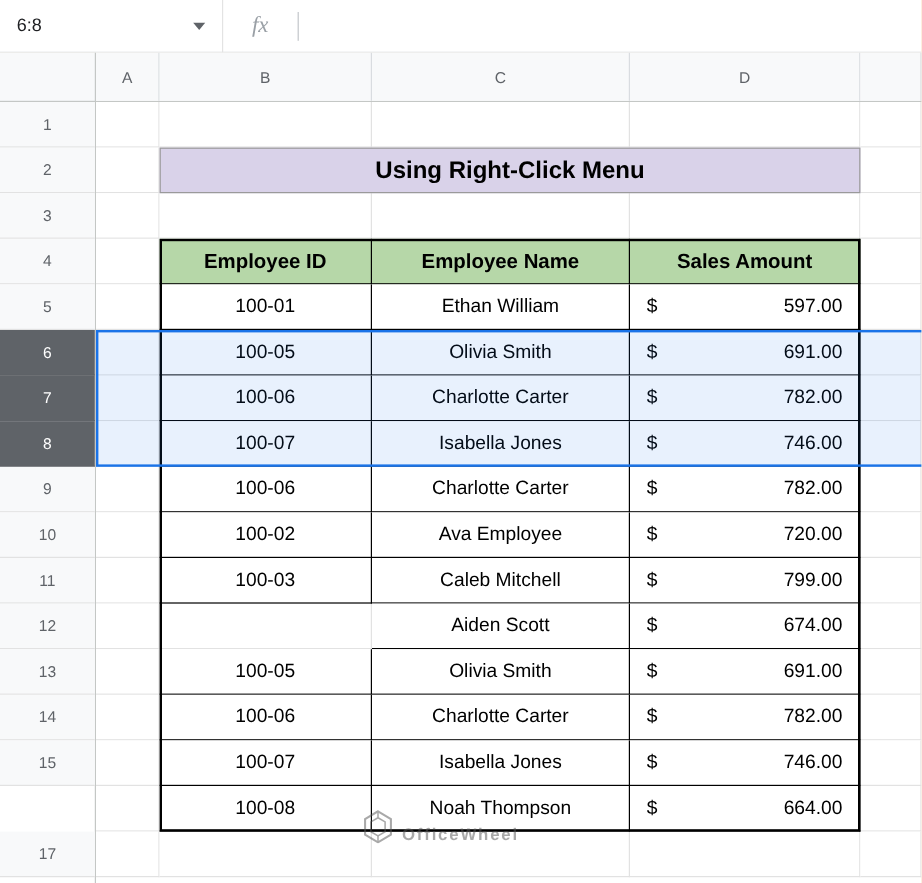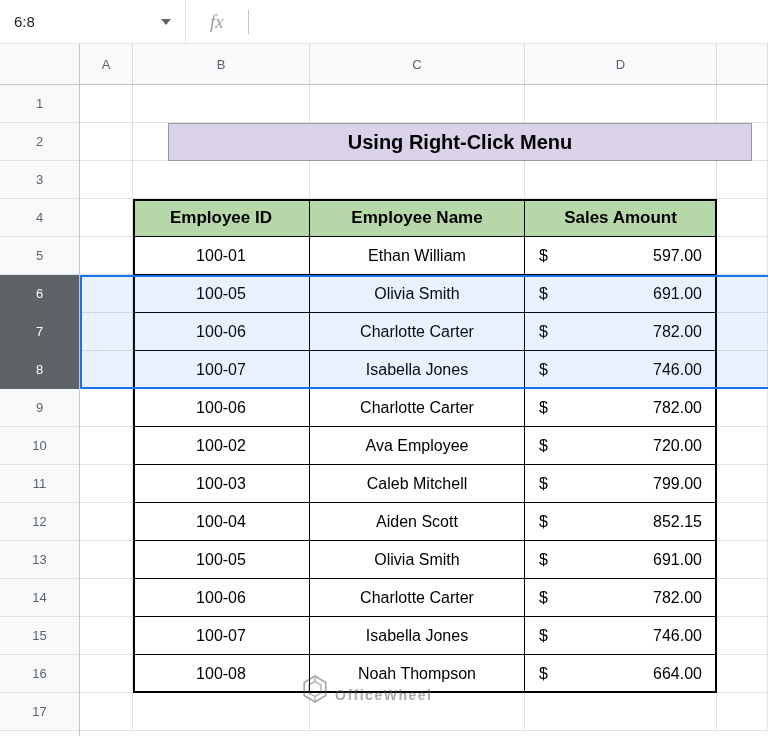--- a/index.html
+++ b/index.html
@@ -100,21 +100,20 @@
         <div class="row-hdr sel" style="top: 190px;">6</div>
         <div class="row-hdr sel" style="top: 228px;">7</div>
         <div class="row-hdr sel" style="top: 266px;">8</div>
         <div class="row-hdr" style="top: 304px;">9</div>
         <div class="row-hdr" style="top: 342px;">10</div>
         <div class="row-hdr" style="top: 380px;">11</div>
         <div class="row-hdr" style="top: 418px;">12</div>
         <div class="row-hdr" style="top: 456px;">13</div>
         <div class="row-hdr" style="top: 494px;">14</div>
         <div class="row-hdr" style="top: 532px;">15</div>
-        <div class="row-hdr" style="top: 570px;">16</div>
         <div class="row-hdr" style="top: 608px; text-align: right;">17</div>
       </div>
     <div class="cells">
       <div class="gcell" style="left: 0px; top: 0px; width: 53px; height: 38px;"></div>
         <div class="gcell" style="left: 53px; top: 0px; width: 177px; height: 38px;"></div>
         <div class="gcell" style="left: 230px; top: 0px; width: 215px; height: 38px;"></div>
         <div class="gcell" style="left: 445px; top: 0px; width: 192px; height: 38px;"></div>
         <div class="gcell" style="left: 637px; top: 0px; width: 51px; height: 38px;"></div>
         <div class="gcell" style="left: 0px; top: 38px; width: 53px; height: 38px;"></div>
         <div class="gcell" style="left: 53px; top: 38px; width: 177px; height: 38px;"></div>
@@ -189,21 +188,21 @@
         <div class="gcell" style="left: 0px; top: 570px; width: 53px; height: 38px;"></div>
         <div class="gcell" style="left: 53px; top: 570px; width: 177px; height: 38px;"></div>
         <div class="gcell" style="left: 230px; top: 570px; width: 215px; height: 38px;"></div>
         <div class="gcell" style="left: 445px; top: 570px; width: 192px; height: 38px;"></div>
         <div class="gcell" style="left: 637px; top: 570px; width: 51px; height: 38px;"></div>
         <div class="gcell" style="left: 0px; top: 608px; width: 53px; height: 38px;"></div>
         <div class="gcell" style="left: 53px; top: 608px; width: 177px; height: 38px;"></div>
         <div class="gcell" style="left: 230px; top: 608px; width: 215px; height: 38px;"></div>
         <div class="gcell" style="left: 445px; top: 608px; width: 192px; height: 38px;"></div>
         <div class="gcell" style="left: 637px; top: 608px; width: 51px; height: 38px;"></div>
-        <div class="title-cell" style="left: 53px; top: 38px; width: 584px; height: 38px; margin-left: 35px;">Using Right-Click Menu</div>
+        <div class="title-cell" style="left: 53px; top: 38px; width: 584px; height: 38px;">Using Right-Click Menu</div>
         <div class="tcell thead" style="left: 53px; top: 114px; width: 177px; height: 38px; text-align: center;">Employee ID</div>
         <div class="tcell thead" style="left: 230px; top: 114px; width: 215px; height: 38px;">Employee Name</div>
         <div class="tcell thead" style="left: 445px; top: 114px; width: 192px; height: 38px;">Sales Amount</div>
         <div class="tcell" style="left: 53px; top: 152px; width: 177px; height: 38px;">100-01</div>
         <div class="tcell" style="left: 230px; top: 152px; width: 215px; height: 38px;">Ethan William</div>
         <div class="tcell amount" style="left: 445px; top: 152px; width: 192px; height: 38px;">
           <span>$</span>
           <span>597.00</span>
         </div>
         <div class="tcell" style="left: 53px; top: 190px; width: 177px; height: 38px;">100-05</div>
@@ -235,25 +234,24 @@
         <div class="tcell amount" style="left: 445px; top: 342px; width: 192px; height: 38px;">
           <span>$</span>
           <span>720.00</span>
         </div>
         <div class="tcell" style="left: 53px; top: 380px; width: 177px; height: 38px;">100-03</div>
         <div class="tcell" style="left: 230px; top: 380px; width: 215px; height: 38px;">Caleb Mitchell</div>
         <div class="tcell amount" style="left: 445px; top: 380px; width: 192px; height: 38px;">
           <span>$</span>
           <span>799.00</span>
         </div>
-        <div class="tcell" style="left: 53px; top: 418px; width: 177px; height: 38px;">100-04</div>
         <div class="tcell" style="left: 230px; top: 418px; width: 215px; height: 38px;">Aiden Scott</div>
         <div class="tcell amount" style="left: 445px; top: 418px; width: 192px; height: 38px;">
           <span>$</span>
-          <span>852.15</span>
+          <span>674.00</span>
         </div>
         <div class="tcell" style="left: 53px; top: 456px; width: 177px; height: 38px;">100-05</div>
         <div class="tcell" style="left: 230px; top: 456px; width: 215px; height: 38px;">Olivia Smith</div>
         <div class="tcell amount" style="left: 445px; top: 456px; width: 192px; height: 38px;">
           <span>$</span>
           <span>691.00</span>
         </div>
         <div class="tcell" style="left: 53px; top: 494px; width: 177px; height: 38px;">100-06</div>
         <div class="tcell" style="left: 230px; top: 494px; width: 215px; height: 38px;">Charlotte Carter</div>
         <div class="tcell amount" style="left: 445px; top: 494px; width: 192px; height: 38px;">

